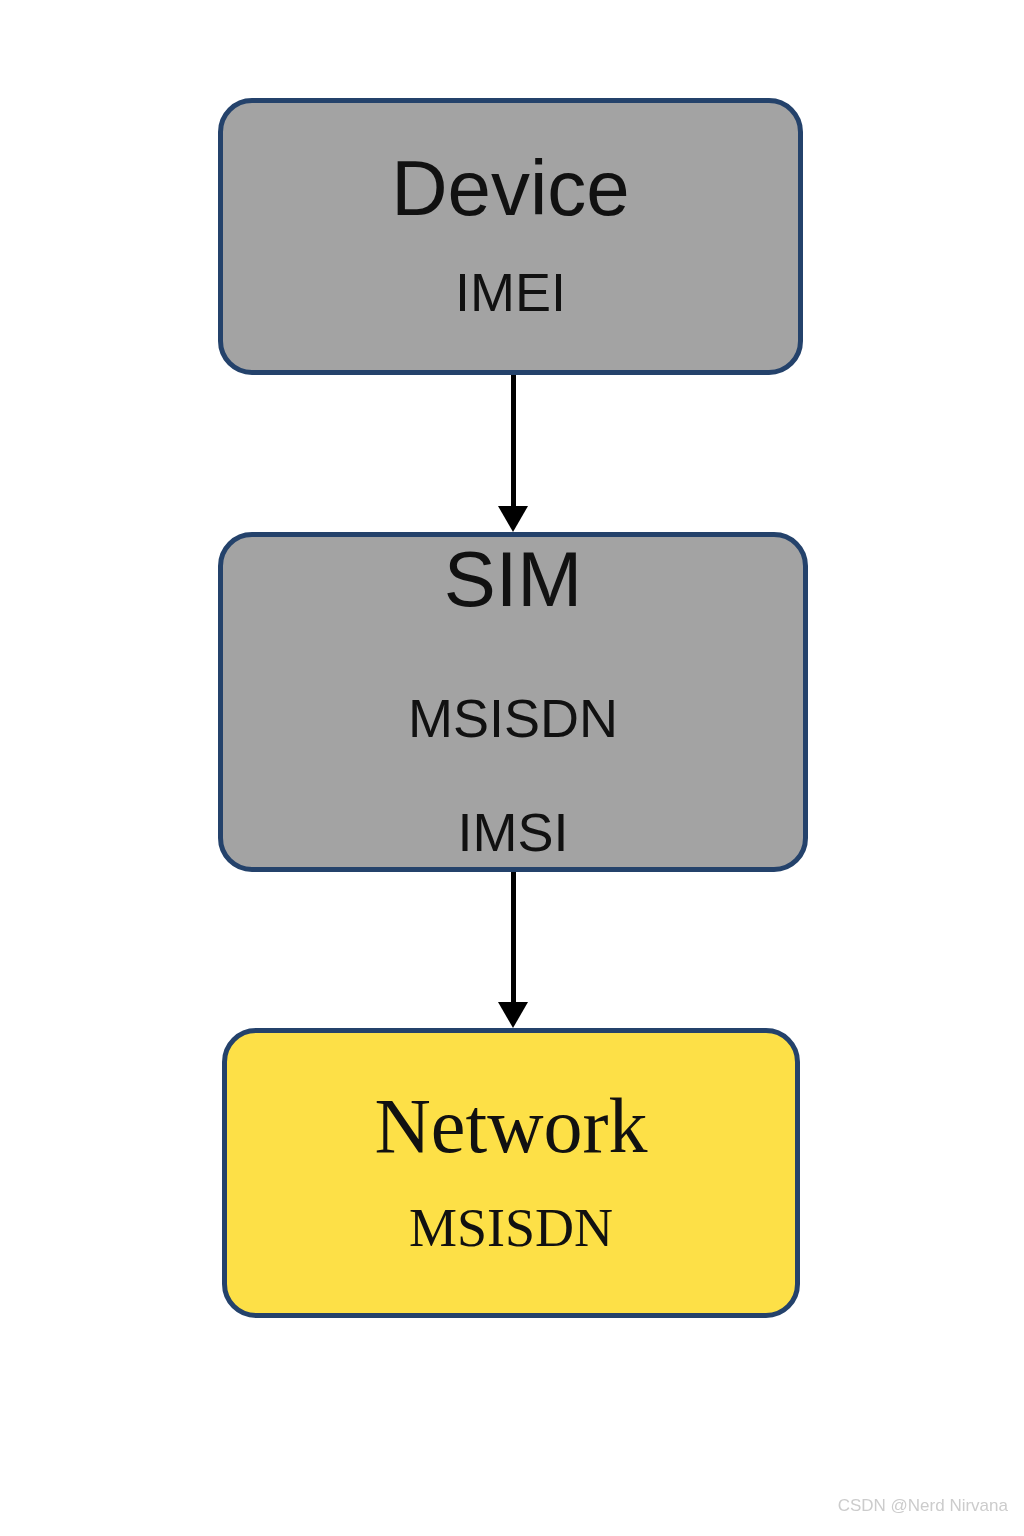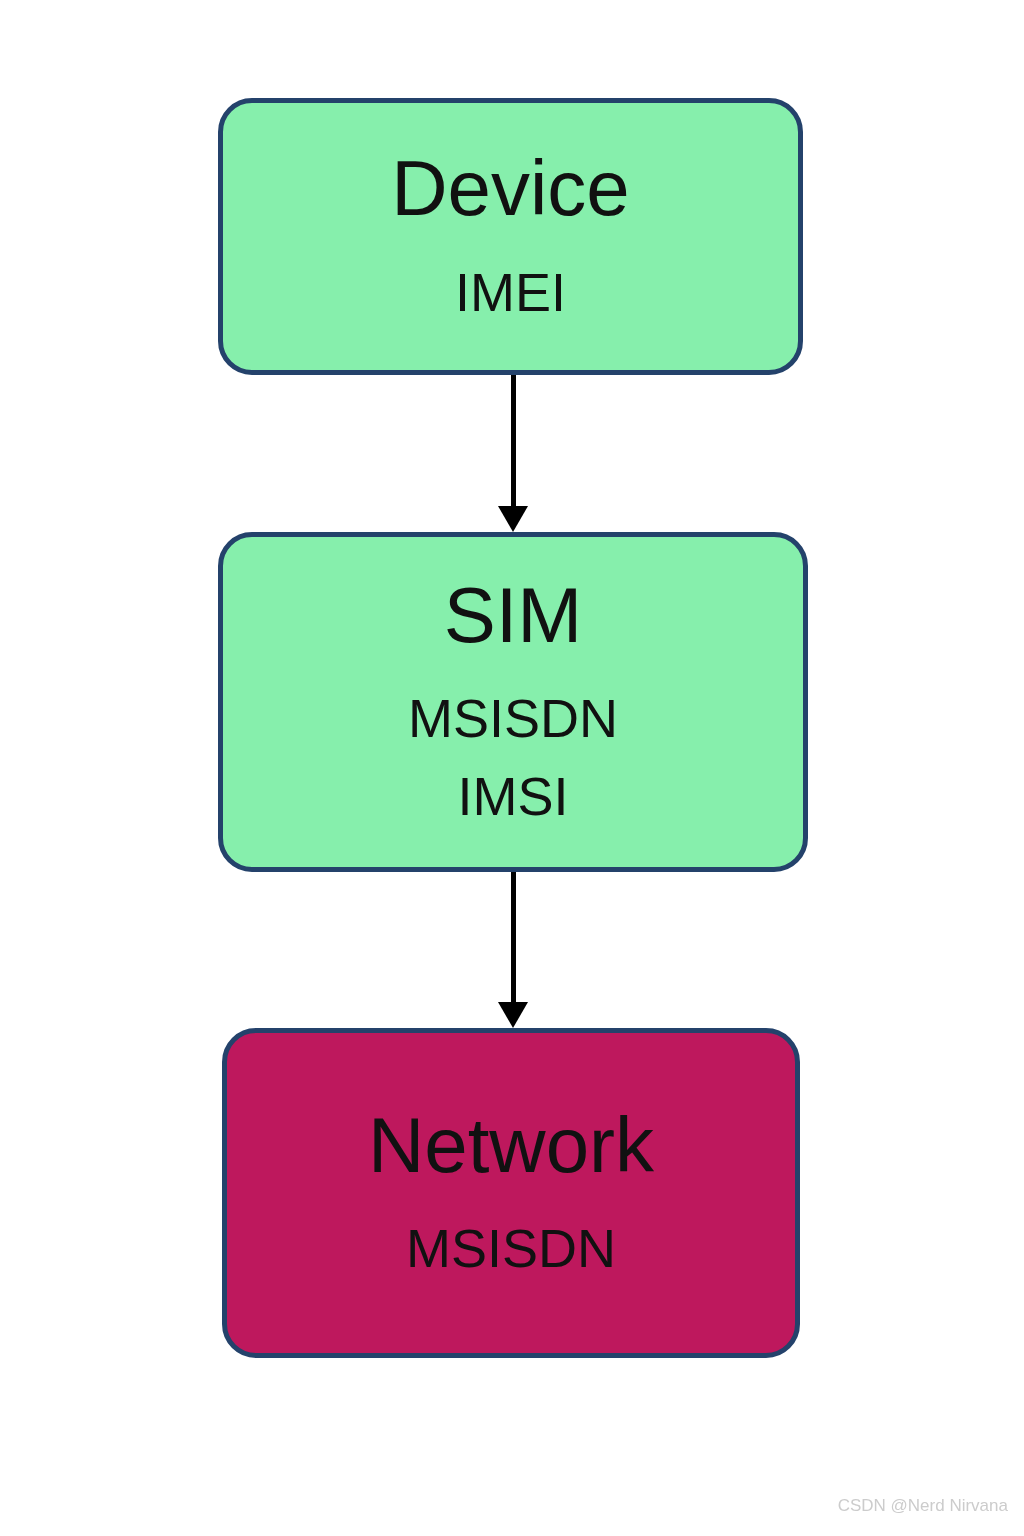--- a/index.html
+++ b/index.html
@@ -16,31 +16,31 @@
   .canvas {
     position: relative;
     width: 1024px;
     height: 1536px;
   }
   .node {
     position: absolute;
     box-sizing: border-box;
     border: 5px solid #24426b;
     border-radius: 34px;
-    background: #86efac;
+    background: #a3a3a3;
     display: flex;
     flex-direction: column;
     align-items: center;
     justify-content: center;
     color: #111111;
     text-align: center;
   }
   .node-device { left: 218px; top: 98px;  width: 585px; height: 277px; }
-  .node-sim    { left: 218px; top: 532px; width: 590px; height: 340px; }
-  .node-network{ left: 222px; top: 1028px; width: 578px; height: 330px; background: #be185d; }
+  .node-sim    { left: 218px; top: 532px; width: 590px; height: 340px; gap: 36px; }
+  .node-network{ left: 222px; top: 1028px; width: 578px; height: 290px; background: #fde047; font-family: Liberation Serif, serif; }
   .node-title {
     font-size: 78px;
     font-weight: 500;
     line-height: 1.12;
     letter-spacing: 0px;
   }
   .node-sub {
     font-size: 54px;
     font-weight: 500;
     line-height: 1.32;

